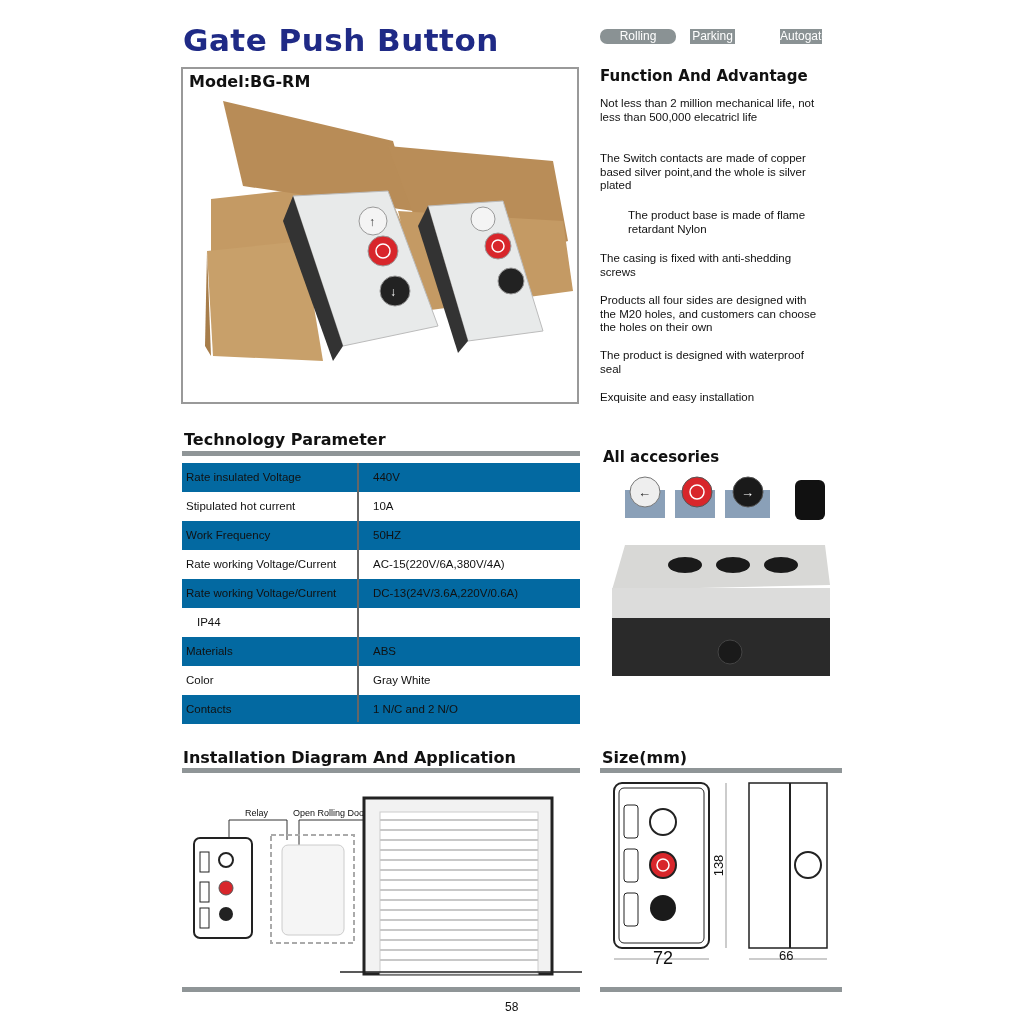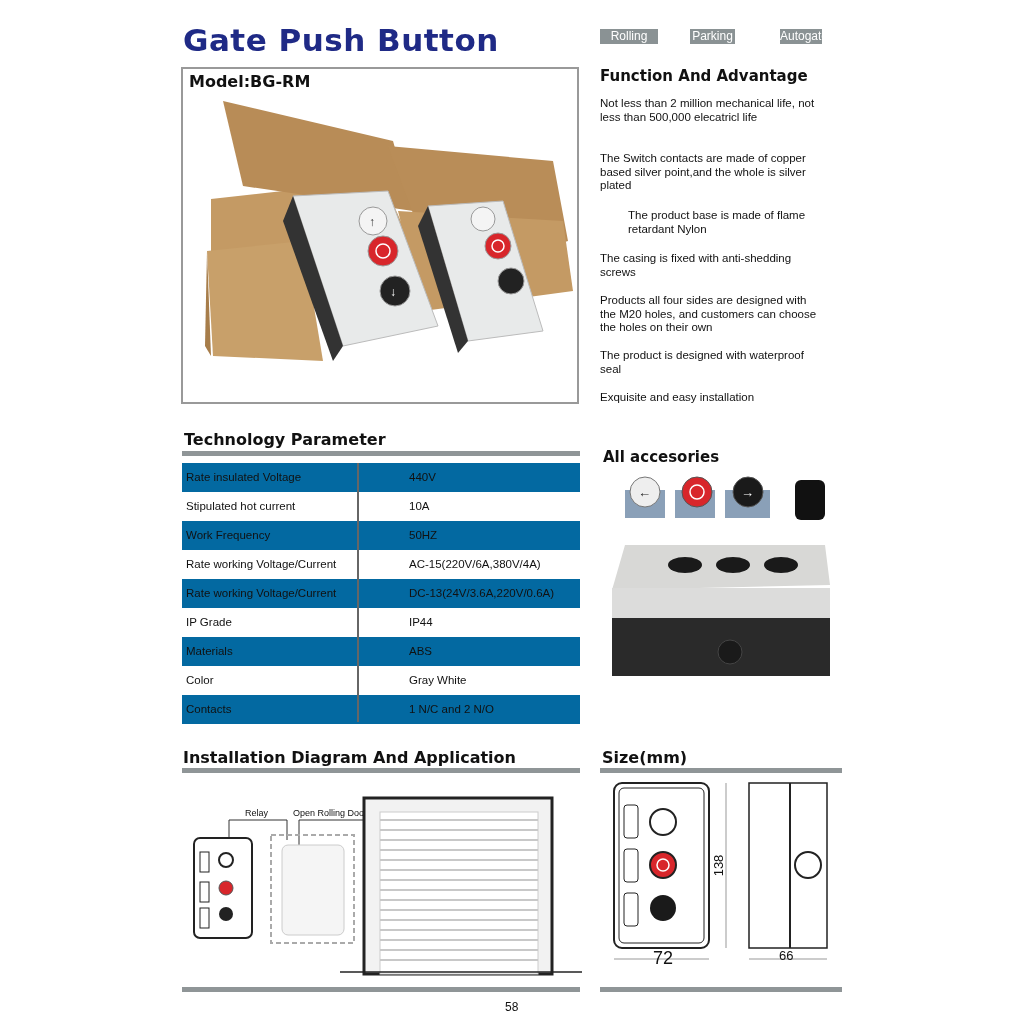--- a/index.html
+++ b/index.html
@@ -11,29 +11,29 @@
   .model{left:6px;top:3px;font-size:16px;font-weight:bold;font-family:"DejaVu Sans",sans-serif;}
   .h2{font-weight:bold;font-family:"DejaVu Sans",sans-serif;font-size:15px;}
   .fa-title{left:600px;top:67px;}
   .fa-p{left:600px;width:220px;font-size:11.5px;line-height:13.5px;}
   .sec-title{font-size:16px;font-weight:bold;font-family:"DejaVu Sans",sans-serif;}
   .rule{height:5px;background:#8f9597;}
   .param-table{left:182px;top:463px;width:398px;}
   .prow{height:29px;display:flex;font-size:11.5px;position:relative;}
   .prow.shade{background:#0369a1;}
   .pk{width:176px;padding-left:4px;box-sizing:border-box;line-height:29px;}
-  .pv{padding-left:15px;line-height:29px;margin-left:36px;}
+  .pv{padding-left:15px;line-height:29px;}
   .vline{left:357px;top:463px;width:2px;height:259px;background:#666;}
   .lbl{font-size:9px;}
 </style>
 </head>
 <body>
 
 <div class="abs title">Gate Push Button</div>
-<div class="abs tag" style="left:600px;width:58px;">Rolling</div>
+<div class="abs tag" style="left:600px;width:76px;border-radius:7px;">Rolling</div>
 <div class="abs tag" style="left:690px;width:45px;">Parking</div>
 <div class="abs tag" style="left:780px;width:42px;">Autogate</div>
 
 <div class="abs photo-box">
   <div class="abs model">Model:BG-RM</div>
   <svg class="abs" style="left:0;top:22px" width="396" height="312">
 
     <polygon points="28,108 100,100 200,90 240,180 160,210 28,185" fill="#c49a64"></polygon>
     <polygon points="40,10 210,50 230,120 60,95" fill="#b88c57"></polygon>
     <polygon points="24,160 120,150 140,270 30,265" fill="#c8a06a"></polygon>
@@ -86,21 +86,20 @@
     </div>
   <div class="prow">
       <div class="pk">Rate working Voltage/Current</div>
       <div class="pv">AC-15(220V/6A,380V/4A)</div>
     </div>
   <div class="prow shade">
       <div class="pk">Rate working Voltage/Current</div>
       <div class="pv">DC-13(24V/3.6A,220V/0.6A)</div>
     </div>
   <div class="prow">
-      <div class="pk">IP Grade</div>
       <div class="pv">IP44</div>
     </div>
   <div class="prow shade">
       <div class="pk">Materials</div>
       <div class="pv">ABS</div>
     </div>
   <div class="prow">
       <div class="pk">Color</div>
       <div class="pv">Gray White</div>
     </div>

